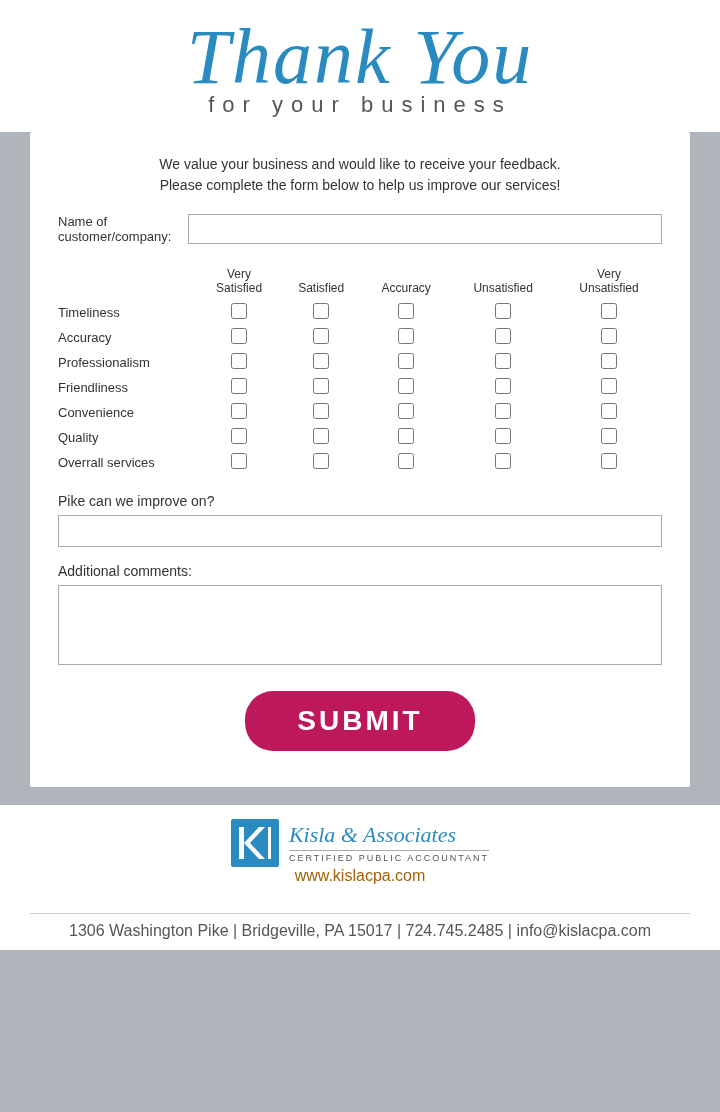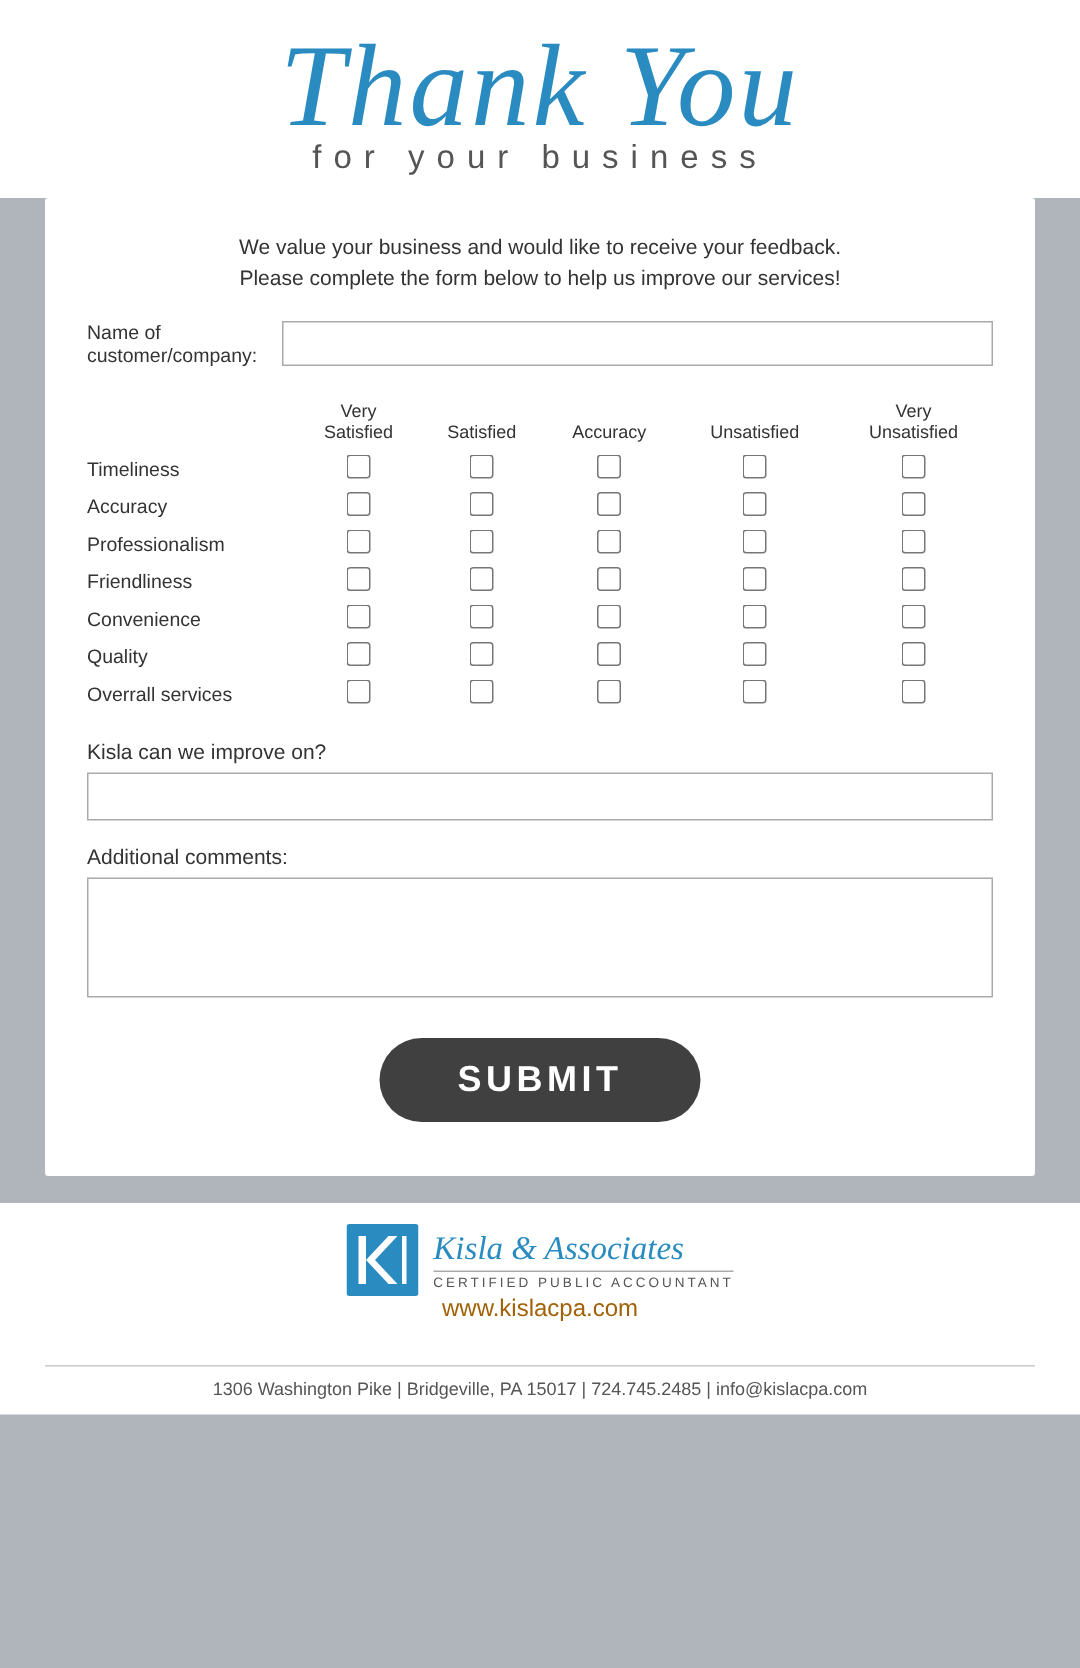--- a/index.html
+++ b/index.html
@@ -156,26 +156,26 @@
       font-size: 13px;
       resize: none;
     }
 
     .submit-wrap {
       text-align: center;
       margin-bottom: 8px;
     }
 
     .submit-btn {
-      background-color: #404040;
+      background-color: #be185d;
       color: #fff;
       border: none;
       border-radius: 28px;
       padding: 14px 52px;
-      font-size: 24px;
+      font-size: 28px;
       font-weight: bold;
       letter-spacing: 3px;
       cursor: pointer;
       text-transform: uppercase;
     }
 
     .footer-section {
       width: 100%;
       background-color: #fff;
       margin-top: 18px;
@@ -225,21 +225,21 @@
     }
 
     .website-text {
       font-size: 16px;
       color: #a16207;
     }
 
     .footer-bottom {
       text-align: center;
       padding: 8px 0 10px 0;
-      font-size: 12px;
+      font-size: 16px;
       color: #555;
     }
   </style>
 </head>
 <body>
 
 <div class="header-section">
   <div class="thank-you-script">Thank You</div>
   <div class="for-your-business">for your business</div>
 </div>
@@ -325,21 +325,21 @@
             <td><input type="checkbox" style=""></td>
             <td><input type="checkbox" style=""></td>
             <td><input type="checkbox" style=""></td>
             <td><input type="checkbox" style=""></td>
           </tr>
         </tbody>
     </table>
   </div>
 
   <div class="improve-section">
-    <div class="section-label">Kisla can we improve on?</div>
+    <div class="section-label">Pike can we improve on?</div>
     <input class="improve-input" type="text" style="">
   </div>
 
   <div class="comments-section">
     <div class="section-label">Additional comments:</div>
     <textarea class="comments-textarea" style=""></textarea>
   </div>
 
   <div class="submit-wrap">
     <button class="submit-btn">SUBMIT</button>

